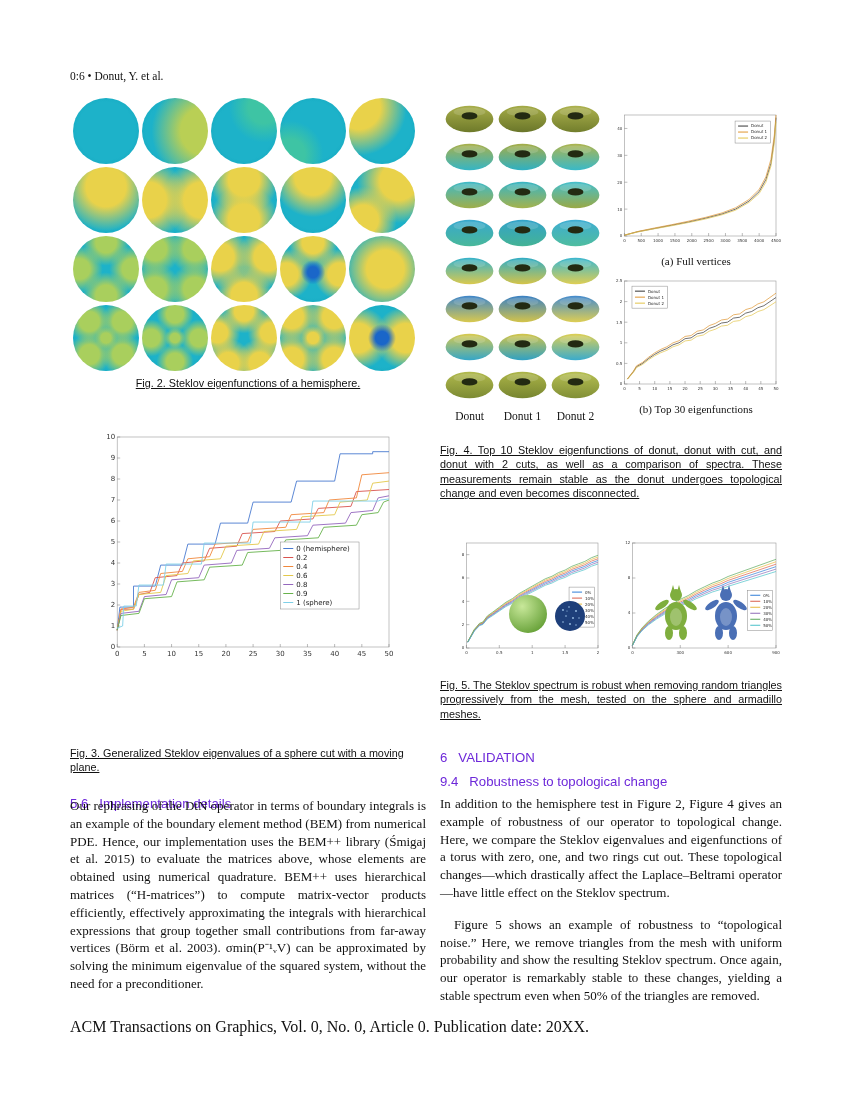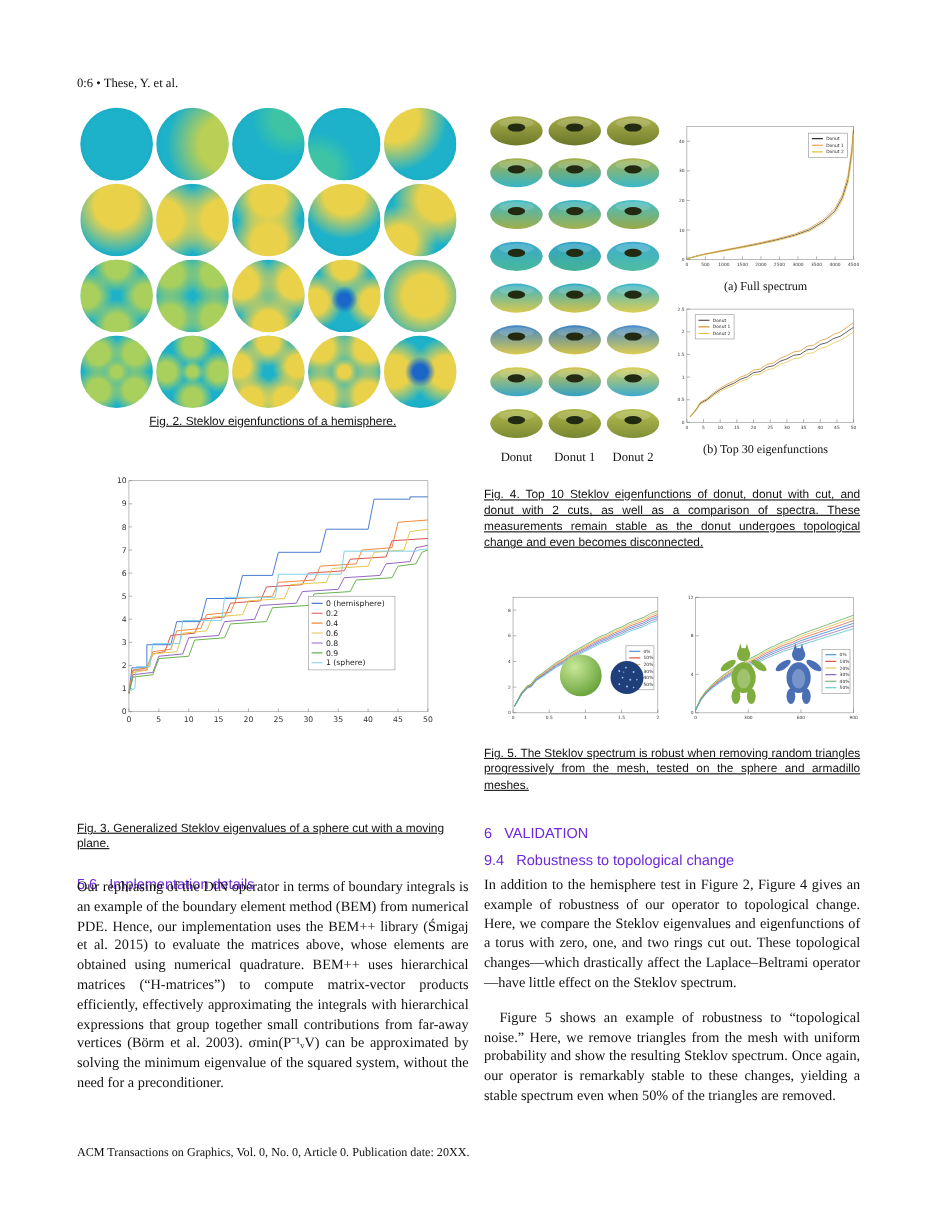--- a/index.html
+++ b/index.html
@@ -1,42 +1,42 @@
 <!DOCTYPE html>
 <html><head>
 <meta charset="utf-8">
 <style>
   html,body{margin:0;padding:0;}
   body{width:850px;height:1100px;position:relative;background:#ffffff;overflow:hidden;
        font-family:"Liberation Serif",serif;color:#111;}
   .abs{position:absolute;}
   svg text{font-family:"DejaVu Sans",sans-serif;}
   .header{position:absolute;top:70px;left:70px;font-size:11.5px;}
-  .footer{position:absolute;top:1018px;left:70px;font-size:11px;margin-top:24px;}
+  .footer{position:absolute;top:1018px;left:70px;font-size:16px;}
   .fig2-grid{position:absolute;left:73px;top:98px;display:grid;grid-template-columns:repeat(5,66px);gap:3px;}
   .hcirc{width:66px;height:66px;border-radius:50%;}
   .caption{position:absolute;font-family:"Liberation Sans",sans-serif;font-size:10.8px;line-height:1.34;color:#111;text-decoration:underline;}
   .center{text-align:center;}
   .just{text-align:justify;}
   .subcap{position:absolute;font-size:11px;text-align:center;font-family:"Liberation Serif",serif;}
   .body{position:absolute;font-size:13px;line-height:1.37;text-align:justify;}
   .body p{margin:0;}
   .body p + p{text-indent:14px;margin-top:14px;}
   .sec-h{position:absolute;font-family:"Liberation Sans",sans-serif;font-size:13.2px;font-weight:500;color:#6d28d9;}
   .sec-h .num{margin-right:11px;}
   #fig4-grid{position:absolute;left:443px;top:100px;display:grid;grid-template-columns:repeat(3,53px);grid-auto-rows:38px;justify-items:center;align-items:center;}
   .donut-labels{position:absolute;left:443px;top:410px;width:159px;display:flex;font-size:11.5px;}
   .donut-labels span{flex:1;text-align:center;}
   .fig5wrap{position:absolute;}
   .deco{position:absolute;}
 </style>
 </head>
 <body>
 
-<div class="header">0:6 • These, Y. et al.</div>
+<div class="header">0:6 • Donut, Y. et al.</div>
 
 <div class="fig2-grid" id="fig2-grid">
     <div class="hcirc" style="background: radial-gradient(circle, rgb(29, 178, 201) 0%, rgb(29, 178, 201) 62%, rgb(15, 162, 186) 100%);"></div>
     <div class="hcirc" style="background: radial-gradient(circle at 95% 50%, rgb(185, 207, 85) 0%, rgb(185, 207, 85) 34%, rgba(185, 207, 85, 0) 75%), radial-gradient(circle, rgb(29, 178, 201) 0%, rgb(29, 178, 201) 62%, rgb(15, 162, 186) 100%);"></div>
     <div class="hcirc" style="background: radial-gradient(circle at 80% 15%, rgb(62, 196, 164) 0%, rgb(62, 196, 164) 20%, rgba(62, 196, 164, 0) 45%), radial-gradient(circle, rgb(29, 178, 201) 0%, rgb(29, 178, 201) 62%, rgb(15, 162, 186) 100%);"></div>
     <div class="hcirc" style="background: radial-gradient(circle at 15% 85%, rgb(62, 196, 164) 0%, rgb(62, 196, 164) 19%, rgba(62, 196, 164, 0) 42%), radial-gradient(circle, rgb(29, 178, 201) 0%, rgb(29, 178, 201) 62%, rgb(15, 162, 186) 100%);"></div>
     <div class="hcirc" style="background: radial-gradient(circle at 15% 15%, rgb(233, 210, 74) 0%, rgb(233, 210, 74) 27%, rgba(233, 210, 74, 0) 60%), radial-gradient(circle, rgb(29, 178, 201) 0%, rgb(29, 178, 201) 62%, rgb(15, 162, 186) 100%);"></div>
     <div class="hcirc" style="background: radial-gradient(circle at 50% 30%, rgb(233, 210, 74) 0%, rgb(233, 210, 74) 35%, rgba(233, 210, 74, 0) 78%), radial-gradient(circle, rgb(29, 178, 201) 0%, rgb(29, 178, 201) 62%, rgb(15, 162, 186) 100%);"></div>
     <div class="hcirc" style="background: radial-gradient(circle at 10% 50%, rgb(233, 210, 74) 0%, rgb(233, 210, 74) 26%, rgba(233, 210, 74, 0) 58%), radial-gradient(circle at 90% 50%, rgb(233, 210, 74) 0%, rgb(233, 210, 74) 26%, rgba(233, 210, 74, 0) 58%), radial-gradient(circle, rgb(29, 178, 201) 0%, rgb(29, 178, 201) 62%, rgb(15, 162, 186) 100%);"></div>
     <div class="hcirc" style="background: radial-gradient(circle at 50% 20%, rgb(233, 210, 74) 0%, rgb(233, 210, 74) 25%, rgba(233, 210, 74, 0) 55%), radial-gradient(circle at 50% 80%, rgb(233, 210, 74) 0%, rgb(233, 210, 74) 25%, rgba(233, 210, 74, 0) 55%), radial-gradient(circle, rgb(29, 178, 201) 0%, rgb(29, 178, 201) 62%, rgb(15, 162, 186) 100%);"></div>
@@ -440,21 +440,21 @@
     <polyline points="14.4,125.19333333333333 27.875555555555557,121.42888888888889 44.72,117.93333333333334 61.56444444444444,114.70666666666666 78.4088888888889,111.21111111111111 95.25333333333333,107.44666666666666 112.0977777777778,102.87555555555556 125.57333333333332,97.76666666666667 139.04888888888888,89.43111111111111 149.15555555555554,79.48222222222222 155.89333333333335,66.84444444444445 160.94666666666666,49.366666666666674 164.31555555555556,25.166666666666657 166,5" fill="none" stroke="#e0952f" stroke-width="0.7"></polyline>
     <polyline points="14.4,125.19333333333333 27.875555555555557,121.96666666666667 44.72,118.74 61.56444444444444,115.78222222222222 78.4088888888889,112.55555555555556 95.25333333333333,109.06 112.0977777777778,104.75777777777778 125.57333333333332,100.18666666666667 139.04888888888888,92.38888888888889 149.15555555555554,83.51555555555555 155.89333333333335,72.22222222222223 160.94666666666666,56.08888888888889 164.31555555555556,33.23333333333332 166,11.722222222222229" fill="none" stroke="#e3c44a" stroke-width="0.7"></polyline>
     <rect x="125.068" y="11.05" width="35.36" height="22" fill="#ffffff" stroke="#888" stroke-width="0.5"></rect>
     <line x1="128.06799999999998" y1="16.05" x2="138.06799999999998" y2="16.05" stroke="#333333" stroke-width="1"></line>
     <text x="141.06799999999998" y="17.45" font-size="4" fill="#222">Donut</text>
     <line x1="128.06799999999998" y1="22.05" x2="138.06799999999998" y2="22.05" stroke="#e0952f" stroke-width="1"></line>
     <text x="141.06799999999998" y="23.45" font-size="4" fill="#222">Donut 1</text>
     <line x1="128.06799999999998" y1="28.05" x2="138.06799999999998" y2="28.05" stroke="#e3c44a" stroke-width="1"></line>
     <text x="141.06799999999998" y="29.45" font-size="4" fill="#222">Donut 2</text>
   </svg>
-<div class="subcap" style="left:610px;top:255px;width:172px;">(a) Full spectrum</div>
+<div class="subcap" style="left:610px;top:255px;width:172px;">(a) Full vertices</div>
 <svg class="abs" style="left:610px;top:276px;" width="172" height="120">
     <rect x="14.4" y="5" width="151.6" height="103" fill="none" stroke="#999" stroke-width="0.6"></rect>
     <line x1="14.4" y1="108" x2="14.4" y2="105" stroke="#777" stroke-width="0.5"></line>
     <text x="14.4" y="114" text-anchor="middle" font-size="4" fill="#333">0</text>
     <line x1="29.560000000000002" y1="108" x2="29.560000000000002" y2="105" stroke="#777" stroke-width="0.5"></line>
     <text x="29.560000000000002" y="114" text-anchor="middle" font-size="4" fill="#333">5</text>
     <line x1="44.72" y1="108" x2="44.72" y2="105" stroke="#777" stroke-width="0.5"></line>
     <text x="44.72" y="114" text-anchor="middle" font-size="4" fill="#333">10</text>
     <line x1="59.879999999999995" y1="108" x2="59.879999999999995" y2="105" stroke="#777" stroke-width="0.5"></line>
     <text x="59.879999999999995" y="114" text-anchor="middle" font-size="4" fill="#333">15</text>

